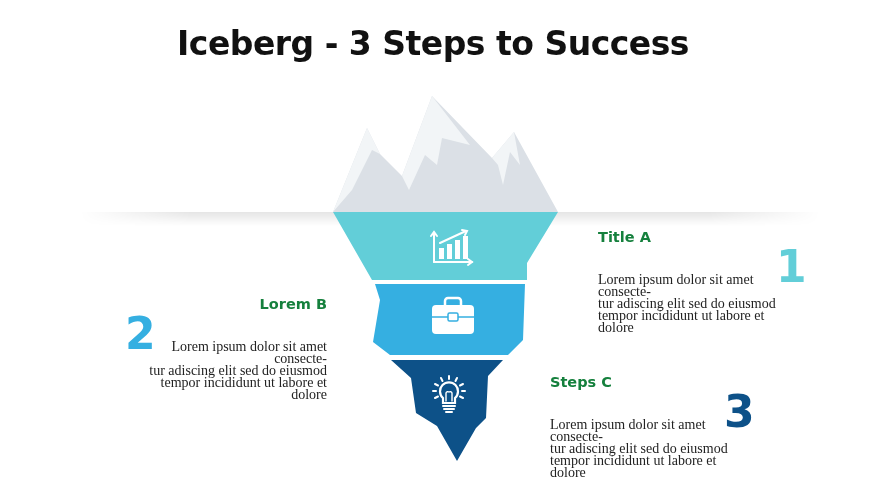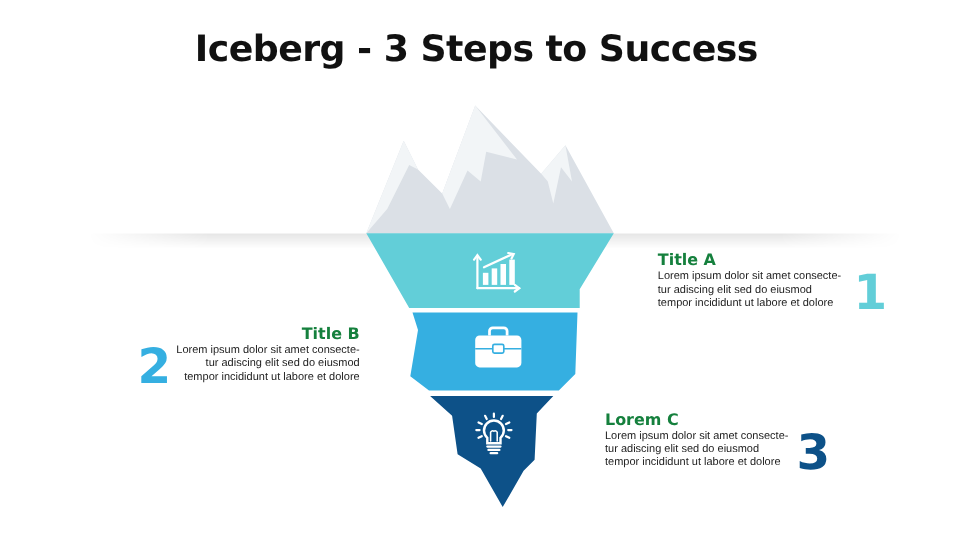--- a/index.html
+++ b/index.html
@@ -5,21 +5,21 @@
   html,body{margin:0;padding:0;background:#ffffff;}
   body{width:890px;height:500px;position:relative;overflow:hidden;font-family:"DejaVu Sans","Liberation Sans",sans-serif;}
   .title{position:absolute;left:0;top:24px;width:866px;text-align:center;font-weight:bold;font-size:33px;color:#111111;letter-spacing:-0.5px;}
   .waterline{position:absolute;left:80px;top:212px;width:740px;height:14px;
     background:linear-gradient(to bottom, rgba(0,0,0,0.10), rgba(0,0,0,0));
     -webkit-mask-image:linear-gradient(to right, transparent 0%, #000 15%, #000 85%, transparent 100%);
     mask-image:linear-gradient(to right, transparent 0%, #000 15%, #000 85%, transparent 100%);}
   svg.berg{position:absolute;left:0;top:0;}
   .item{position:absolute;}
   .item .t{font-weight:bold;font-size:14.5px;color:#15803d;line-height:18px;}
-  .item .d{font-size:10px;color:#222222;line-height:12px;white-space:pre-line;font-family:Liberation Sans, sans-serif;}
+  .item .d{font-size:14px;color:#222222;line-height:12px;white-space:pre-line;font-family:Liberation Serif, serif;margin-top:28px;}
   .num{position:absolute;font-weight:bold;font-size:44px;line-height:44px;font-family:"DejaVu Sans",sans-serif;}
 </style>
 </head>
 <body>
 
 <div class="title">Iceberg - 3 Steps to Success</div>
 
 <div class="waterline"></div>
 
 <svg class="berg" width="890" height="500" viewBox="0 0 890 500">
@@ -80,26 +80,26 @@
 
 <div class="item" style="left:598px;top:228px;width:180px;">
   <div class="t">Title A</div>
   <div class="d">Lorem ipsum dolor sit amet consecte-
 tur adiscing elit sed do eiusmod
 tempor incididunt ut labore et dolore</div>
 </div>
 <div class="num" style="left:776px;top:245px;color:#62ced8;">1</div>
 
 <div class="item" style="left:148px;top:295px;width:179px;text-align:right;">
-  <div class="t">Title B</div>
+  <div class="t">Lorem B</div>
   <div class="d">Lorem ipsum dolor sit amet consecte-
 tur adiscing elit sed do eiusmod
 tempor incididunt ut labore et dolore</div>
 </div>
 <div class="num" style="left:125px;top:312px;color:#35afe1;">2</div>
 
 <div class="item" style="left:550px;top:373px;width:180px;">
-  <div class="t">Lorem C</div>
+  <div class="t">Steps C</div>
   <div class="d">Lorem ipsum dolor sit amet consecte-
 tur adiscing elit sed do eiusmod
 tempor incididunt ut labore et dolore</div>
 </div>
 <div class="num" style="left:724px;top:390px;color:#0d5188;">3</div>
 
 </body></html>

